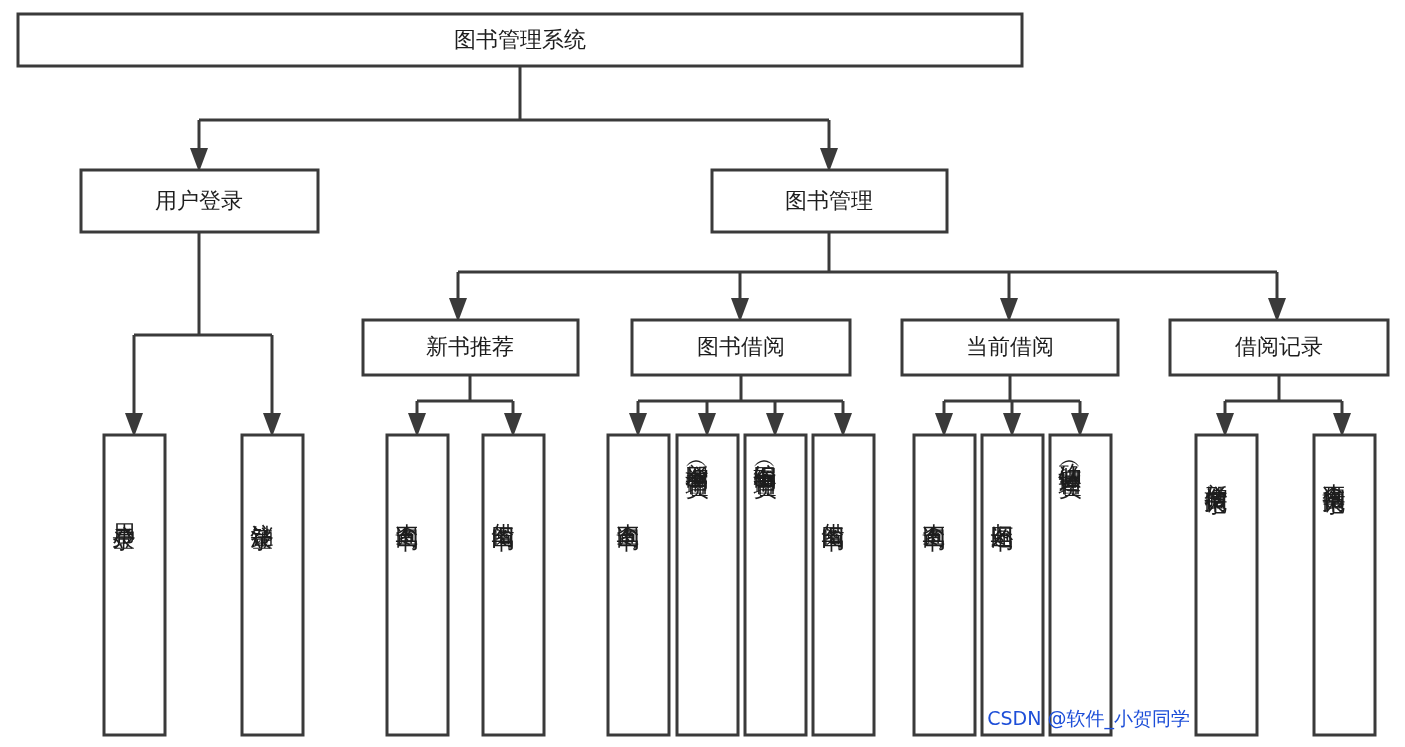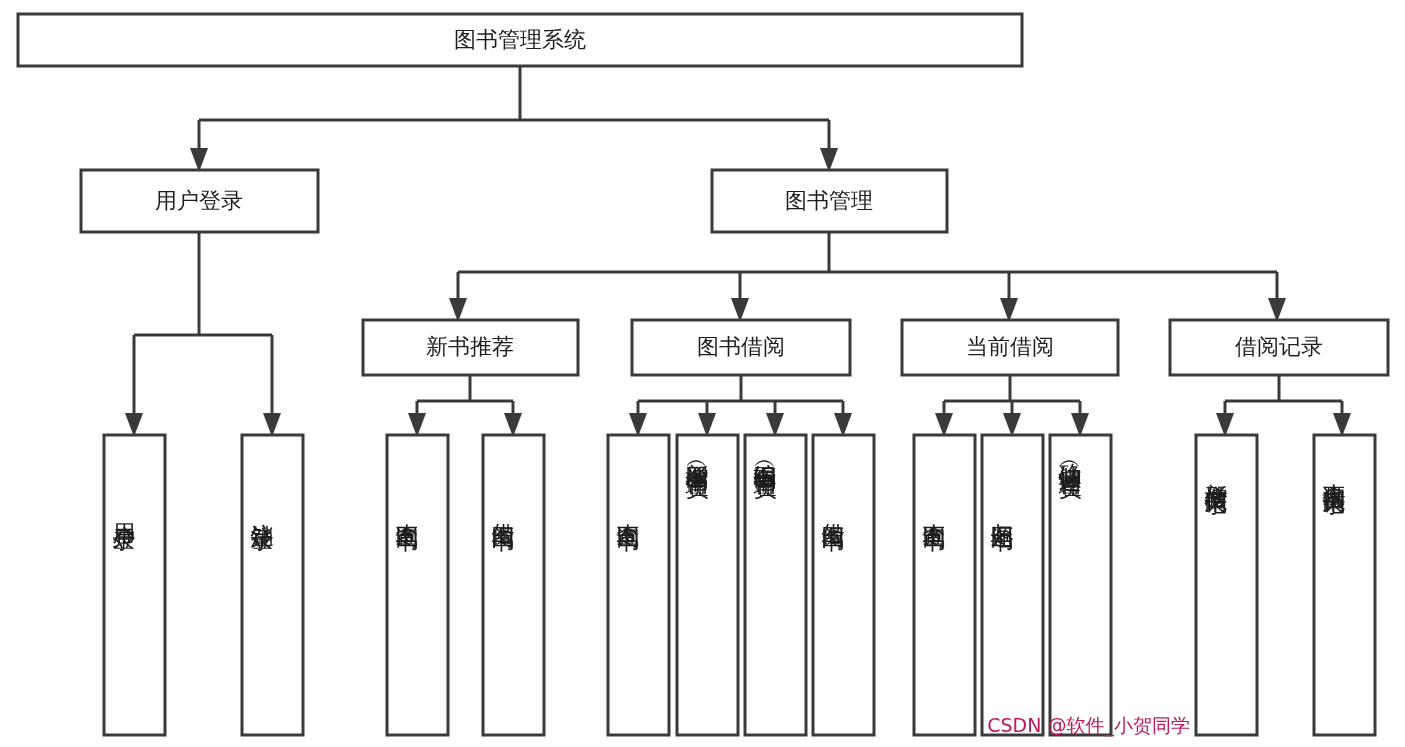--- a/index.html
+++ b/index.html
@@ -26,23 +26,23 @@
     font-size:23px;
     line-height:1.06;
     color:#1d1d1d;
     letter-spacing:2px;
     white-space:nowrap;
     font-family:"DejaVu Sans","Liberation Sans",sans-serif;
     pointer-events:none;
   }
   .watermark{
     position:absolute;
-    right:6px;bottom:8px;
+    right:6px;bottom:15px;
     font-size:19px;
-    color:#be185d;
+    color:#1d4ed8;
     font-family:"DejaVu Sans","Liberation Sans",sans-serif;
     white-space:nowrap;
   }
 </style>
 </head>
 <body>
 
 <div id="diagram-root">
 
   <svg id="tree" viewBox="0 0 1405 747">

